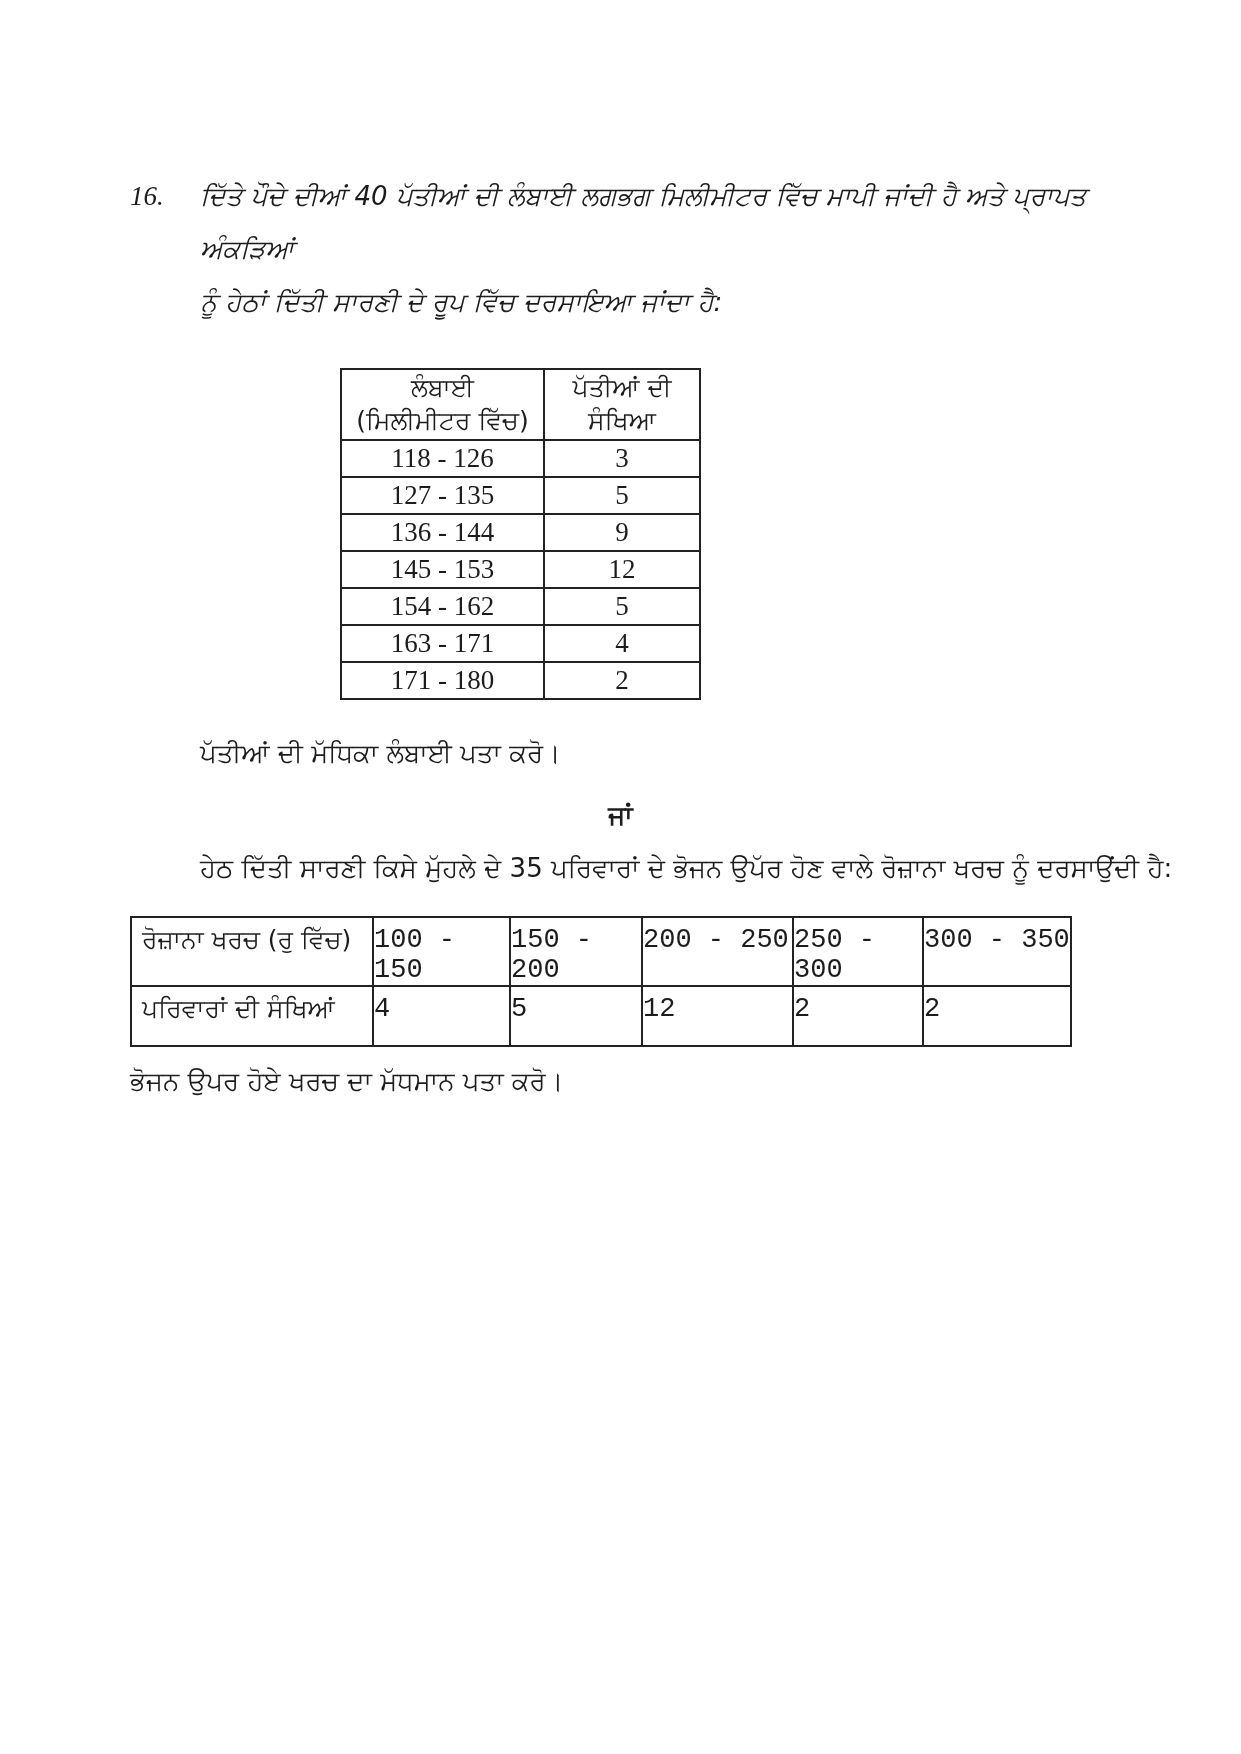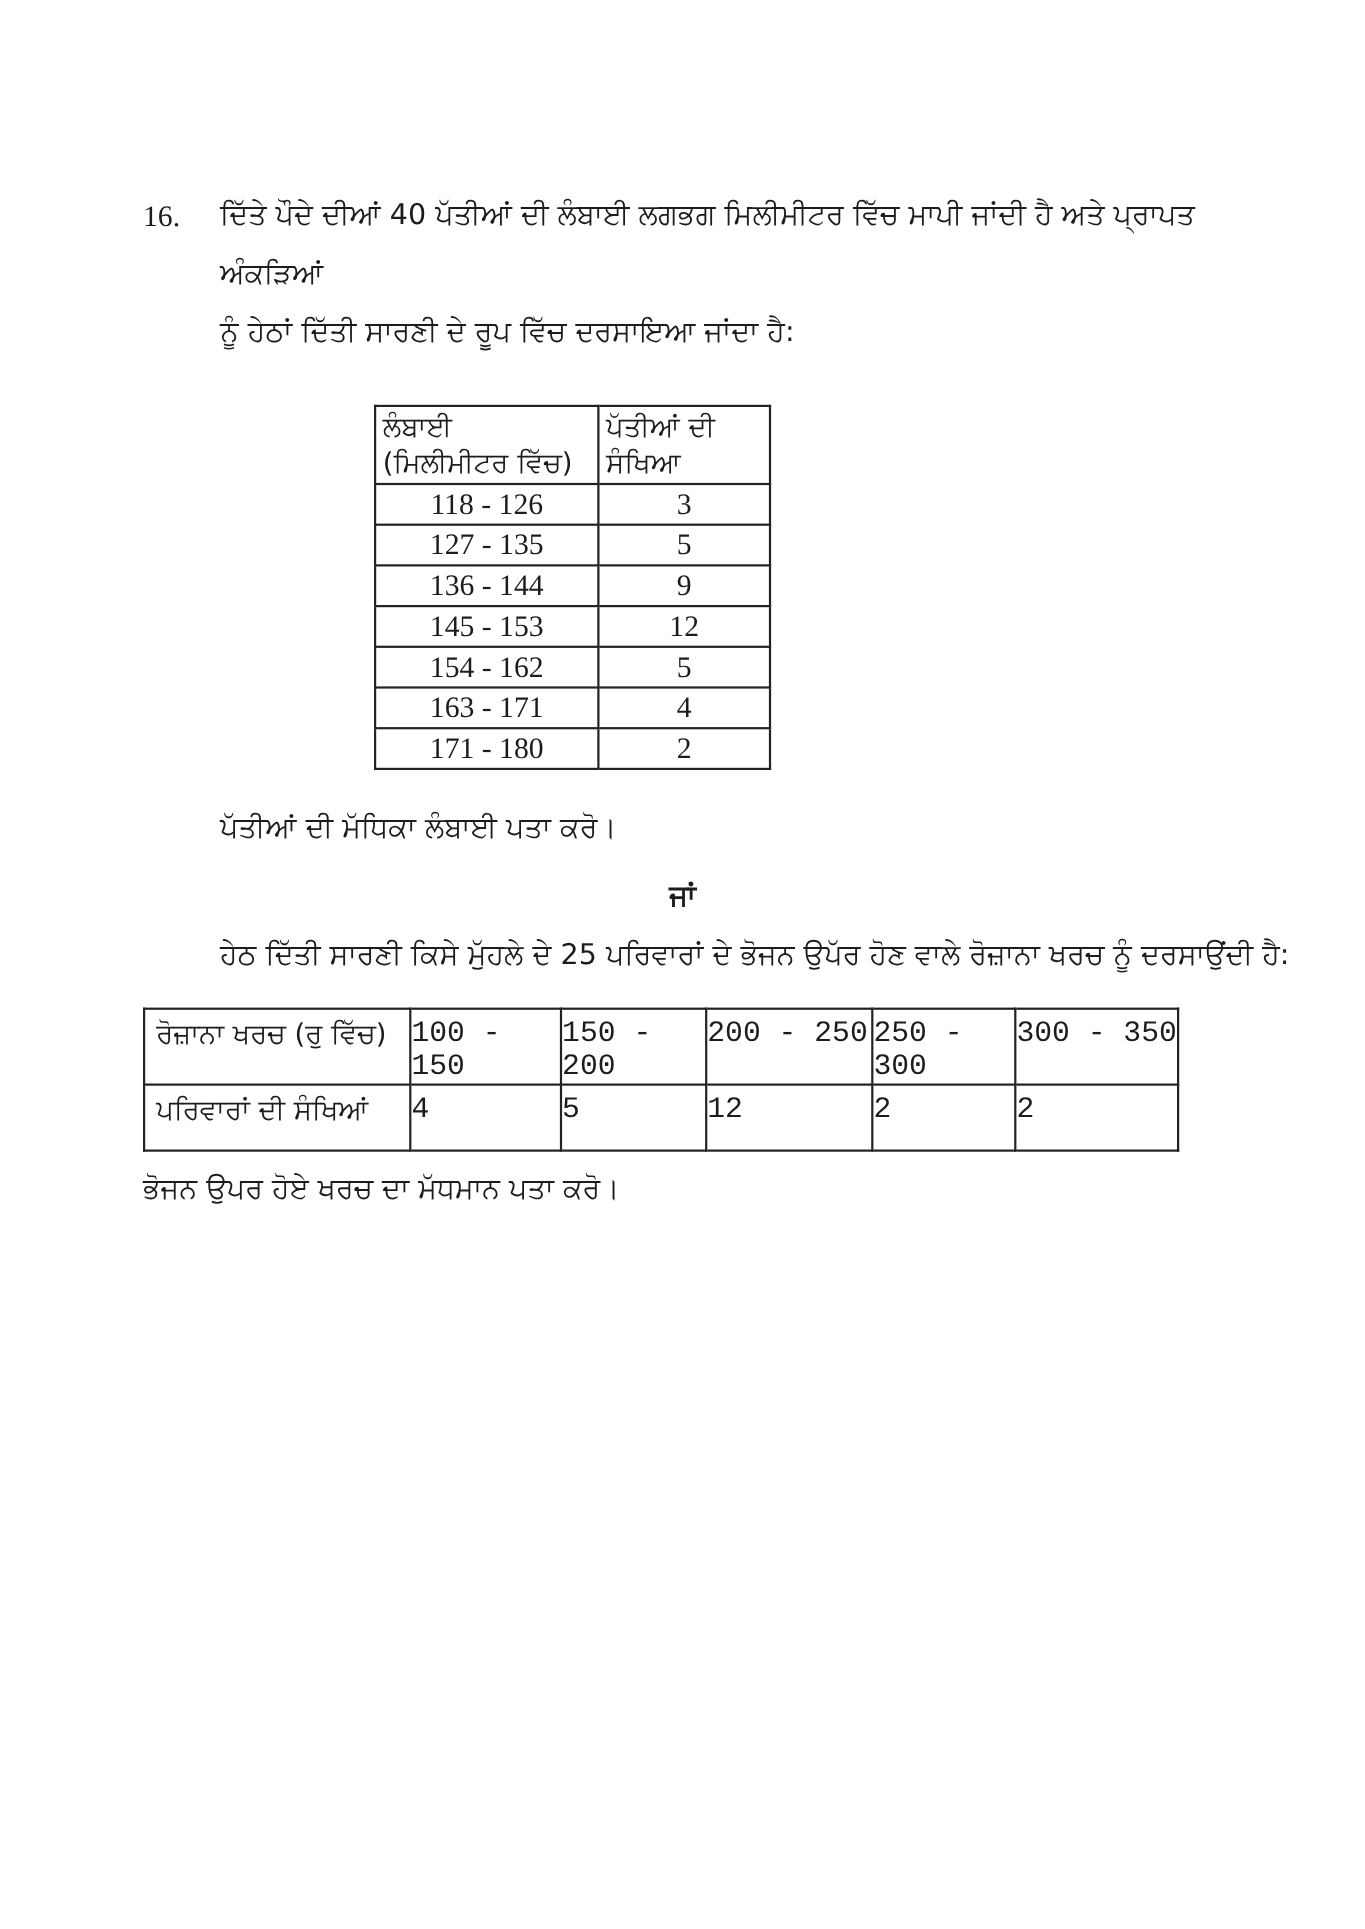--- a/index.html
+++ b/index.html
@@ -12,20 +12,21 @@
     color: #1c1c1c;
   }
 
   .question-row {
     position: absolute;
     left: 130px;
     top: 170px;
     width: 1020px;
     display: flex;
     align-items: flex-start;
+    font-style: italic;
   }
   .q-num {
     font-family: "Liberation Serif", serif;
     font-size: 27px;
     line-height: 53px;
     width: 70px;
     flex: 0 0 70px;
   }
   .q-text {
     font-size: 26px;
@@ -38,21 +39,21 @@
   td, th { border: 2px solid #222; font-weight: normal; }
 
   .table1 {
     position: absolute;
     left: 340px;
     top: 368px;
   }
   .table1 th {
     font-size: 25px;
     line-height: 33px;
-    text-align: left;
+    text-align: center;
     vertical-align: middle;
     padding: 1px 6px 2px 6px;
   }
   .table1 .col-range { width: 203px; }
   .table1 .col-count { width: 156px; }
   .table1 td {
     font-family: "Liberation Serif", serif;
     font-size: 27px;
     text-align: center;
     height: 37px;
@@ -175,21 +176,21 @@
       <td>171 - 180</td>
       <td>2</td>
     </tr>
   </tbody>
 </table>
 
 <div class="median-line">ਪੱਤੀਆਂ ਦੀ ਮੱਧਿਕਾ ਲੰਬਾਈ ਪਤਾ ਕਰੋ।</div>
 
 <div class="or-label">ਜਾਂ</div>
 
-<div class="or-intro">ਹੇਠ ਦਿੱਤੀ ਸਾਰਣੀ ਕਿਸੇ ਮੁੱਹਲੇ ਦੇ 25 ਪਰਿਵਾਰਾਂ ਦੇ ਭੋਜਨ ਉਪੱਰ ਹੋਣ ਵਾਲੇ ਰੋਜ਼ਾਨਾ ਖਰਚ ਨੂੰ ਦਰਸਾਉਂਦੀ ਹੈ:</div>
+<div class="or-intro">ਹੇਠ ਦਿੱਤੀ ਸਾਰਣੀ ਕਿਸੇ ਮੁੱਹਲੇ ਦੇ 35 ਪਰਿਵਾਰਾਂ ਦੇ ਭੋਜਨ ਉਪੱਰ ਹੋਣ ਵਾਲੇ ਰੋਜ਼ਾਨਾ ਖਰਚ ਨੂੰ ਦਰਸਾਉਂਦੀ ਹੈ:</div>
 
 <table class="table2">
   <tbody>
     <tr class="row1">
       <td class="label-cell">ਰੋਜ਼ਾਨਾ ਖਰਚ (ਰੁ ਵਿੱਚ)</td>
       <td class="num-cell c1">100 - 150</td>
       <td class="num-cell c2">150 - 200</td>
       <td class="num-cell c3">200 - 250</td>
       <td class="num-cell c4">250 - 300</td>
       <td class="num-cell c5">300 - 350</td>

